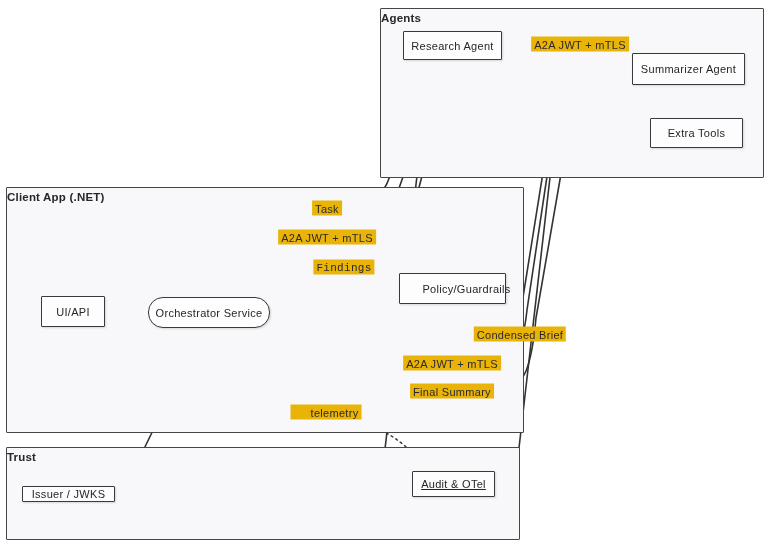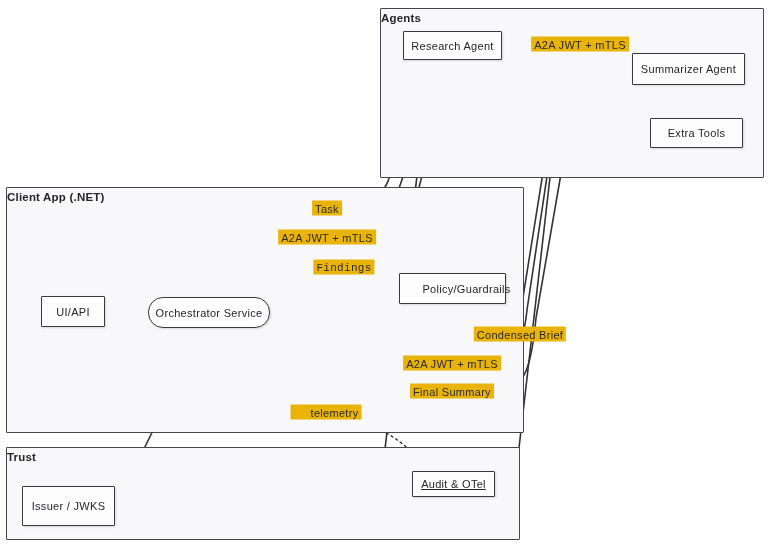--- a/index.html
+++ b/index.html
@@ -92,21 +92,21 @@
   </div>
   <div class="node" style="left:41px;top:296px;width:64px;height:31px;">
     <span>UI/API</span>
   </div>
   <div class="node" style="left:148px;top:297px;width:122px;height:31px;border-radius:15px;">
     <span>Orchestrator Service</span>
   </div>
   <div class="node" style="left:399px;top:273px;width:107px;height:31px;padding-left:28px;">
     <span>Policy/Guardrails</span>
   </div>
-  <div class="node" style="left:22px;top:486px;width:93px;height:40px;">
+  <div class="node" style="left:22px;top:486px;width:93px;height:16px;">
     <span>Issuer / JWKS</span>
   </div>
   <div class="node" style="left:412px;top:471px;width:83px;height:26px;text-decoration:underline;">
     <span>Audit &amp; OTel</span>
   </div>
 
   <div class="edge-label" style="left:580px;top:44px;">A2A JWT + mTLS</div>
   <div class="edge-label" style="left:327px;top:208px;">Task</div>
   <div class="edge-label" style="left:327px;top:237px;">A2A JWT + mTLS</div>
   <div class="edge-label" style="left:344px;top:267px;font-family:Liberation Mono, monospace;">Findings</div>

